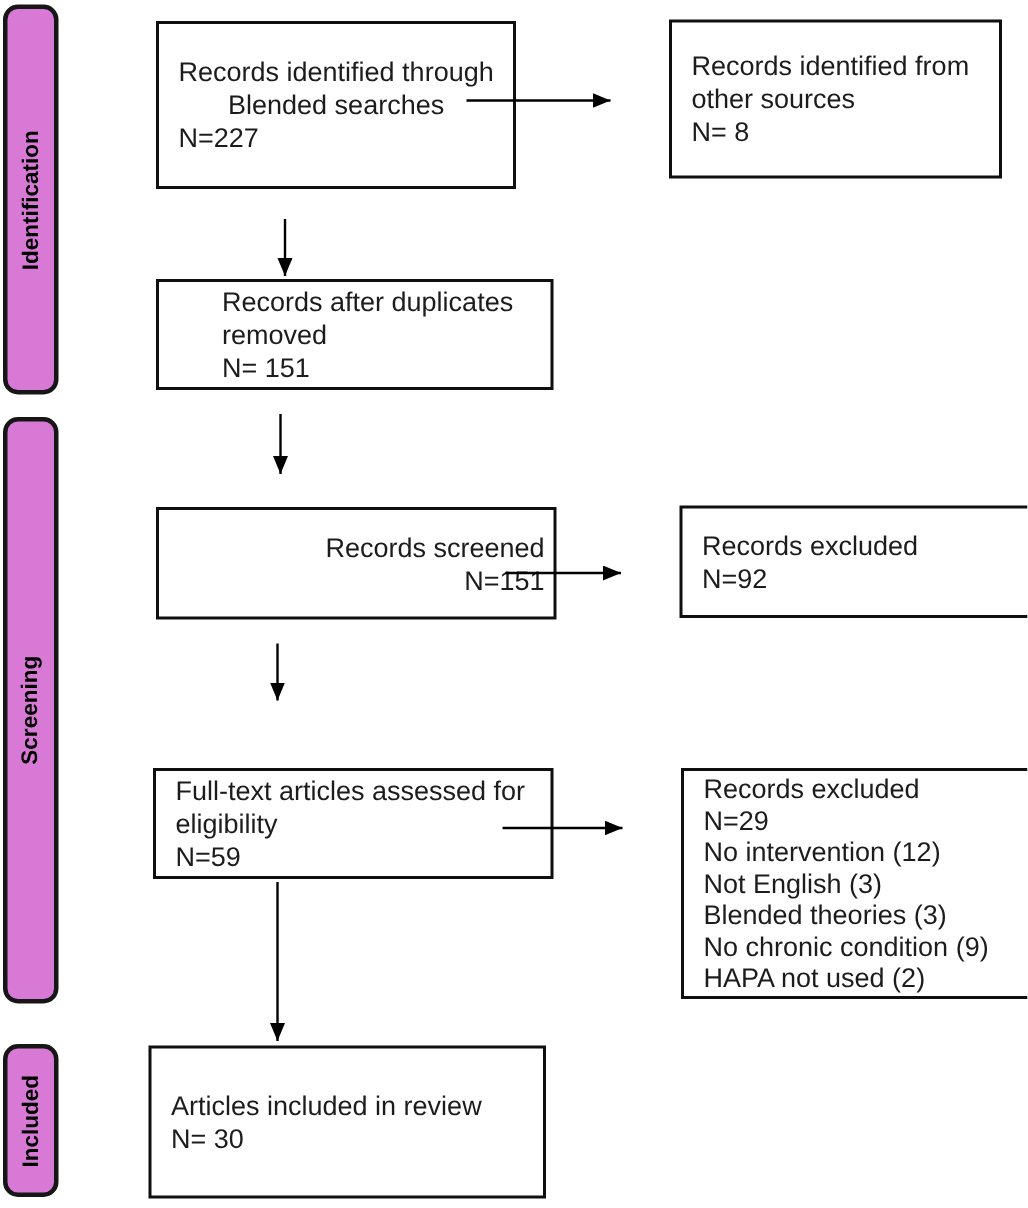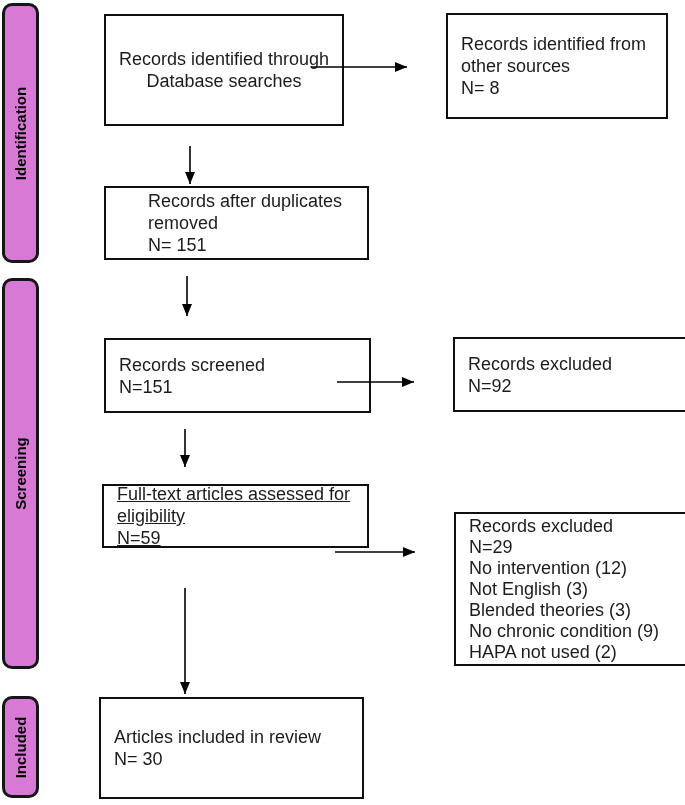--- a/index.html
+++ b/index.html
@@ -49,23 +49,23 @@
     font-size:18px;line-height:22px;
     color:#1c1c1c;
     margin-left:36px;
   }
   .fbox .ln{white-space:nowrap;}
   #box-db-search{left:68px;top:14px;width:240px;height:112px;}
   #box-db-search .block{width:max-content;}
   #box-db-search .c{text-align:center;}
   #box-other-sources{left:410px;top:13px;width:222px;height:106px;}
   #box-duplicates{left:68px;top:186px;width:265px;height:74px;padding-left:42px;}
-  #box-screened{left:68px;top:338px;width:267px;height:75px;}
+  #box-screened{left:68px;top:338px;width:267px;height:75px;align-items:flex-end;}
   #box-excluded-screening{left:417px;top:337px;width:265px;height:75px;}
-  #box-fulltext{left:66px;top:484px;width:267px;height:64px;text-decoration:underline;}
+  #box-fulltext{left:66px;top:512px;width:267px;height:74px;}
   #box-excluded-fulltext{left:418px;top:512px;width:266px;height:154px;line-height:21px;}
   #box-included-review{left:63px;top:697px;width:265px;height:102px;}
 
   
   #arrows{position:absolute;left:0;top:0;pointer-events:none;}
   #arrows line{stroke:var(--arrow);stroke-width:1.6;}
   #arrows marker path{fill:var(--arrow);}
 </style>
 </head>
 <body>
@@ -78,21 +78,22 @@
   <div class="stage" id="stage-screening">
     <span class="label">Screening</span>
   </div>
   <div class="stage" id="stage-included">
     <span class="label">Included</span>
   </div>
 
   <div class="fbox" id="box-db-search">
     <div class="block">
       <div class="ln c">Records identified through</div>
-      <div class="ln c">Database searches</div>
+      <div class="ln c">Blended searches</div>
+      <div class="ln">N=227</div>
     </div>
   </div>
 
   <div class="fbox" id="box-other-sources">
     <div class="ln">Records identified from</div>
     <div class="ln">other sources</div>
     <div class="ln">N= 8</div>
   </div>
 
   <div class="fbox" id="box-duplicates">

